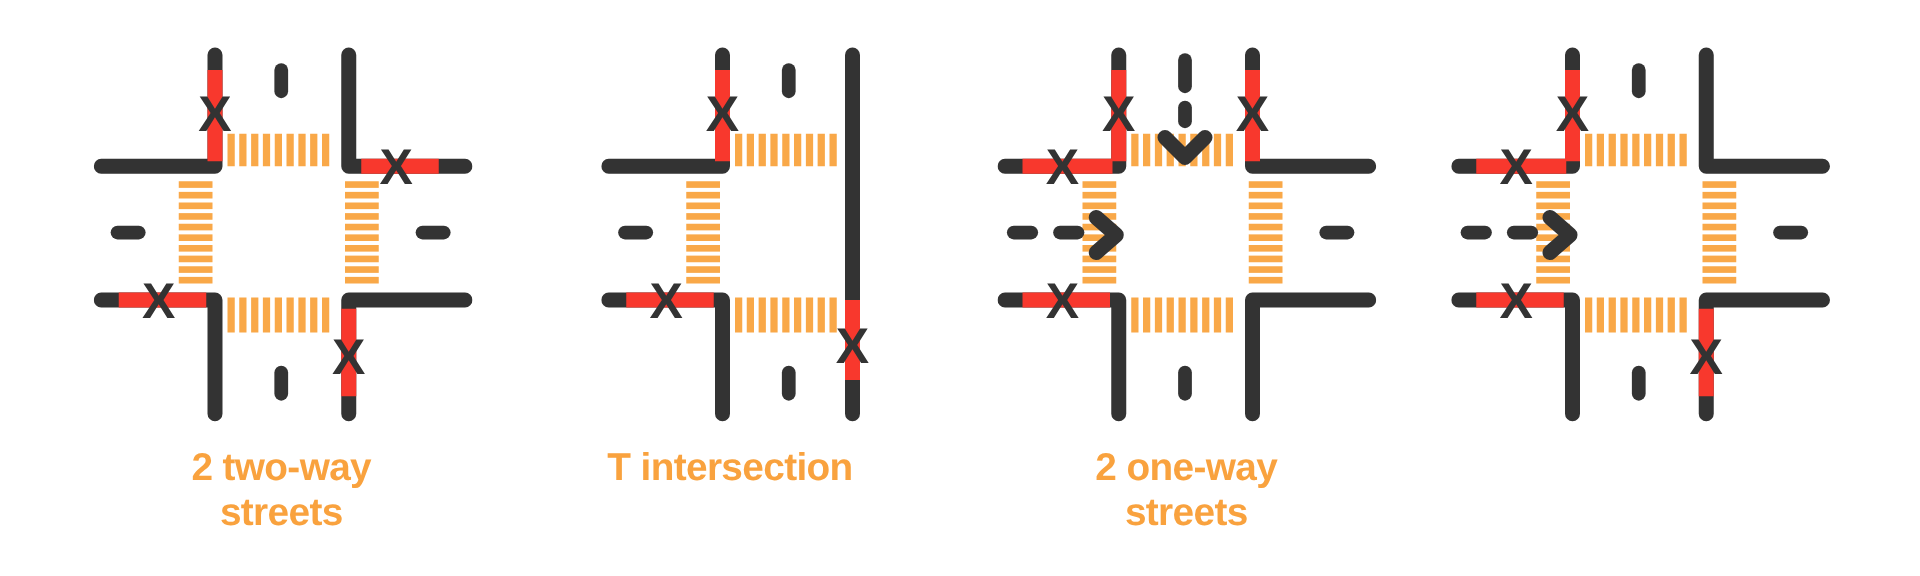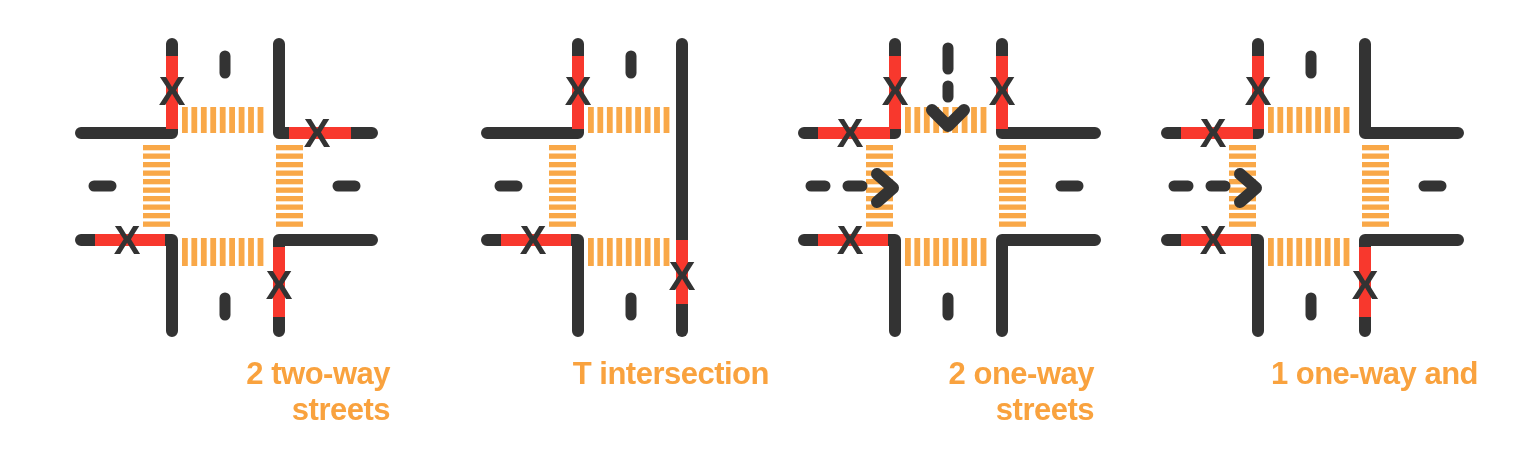--- a/index.html
+++ b/index.html
@@ -3,27 +3,27 @@
 <meta charset="utf-8">
 <style>
   html,body{margin:0;padding:0;background:#ffffff;}
   .stage{position:relative;width:1536px;height:461px;background:#ffffff;overflow:hidden;
          font-family:"Liberation Sans",sans-serif;}
   .panel-svg{position:absolute;top:30px;width:303px;height:312px;}
   #diagram-0{left:75px}
   #diagram-1{left:481px}
   #diagram-2{left:798px}
   #diagram-3{left:1161px}
-  .caption{position:absolute;top:356px;width:330px;text-align:right;
+  .caption{position:absolute;top:356px;width:330px;text-align:center;
            font-weight:bold;font-size:31px;line-height:36px;letter-spacing:-0.5px;
            color:var(--label-orange,#F9A23E);}
   .cap-line{display:block;}
   #caption-0{left:60px}
-  #caption-1{left:439px}
-  #caption-2{left:764px}
+  #caption-1{left:419px}
+  #caption-2{left:784px}
   #caption-3{left:1148px}
 </style>
 </head>
 <body>
 
 <div class="stage" style="background: rgb(255, 255, 255);">
   <svg id="diagram-0" class="panel-svg" viewBox="0 0 303 312">
       <g fill="#F9A848">
         <rect x="107.0" y="77" width="5.8" height="26"></rect>
         <rect x="116.4" y="77" width="5.8" height="26"></rect>
@@ -276,15 +276,14 @@
   </div>
   <div id="caption-1" class="caption">
     <span class="cap-line">T intersection</span>
     <span class="cap-line"></span>
   </div>
   <div id="caption-2" class="caption">
     <span class="cap-line">2 one-way</span>
     <span class="cap-line">streets</span>
   </div>
   <div id="caption-3" class="caption">
-    <span class="cap-line">1 one-way and</span>
   </div>
 </div>
 
 </body></html>

